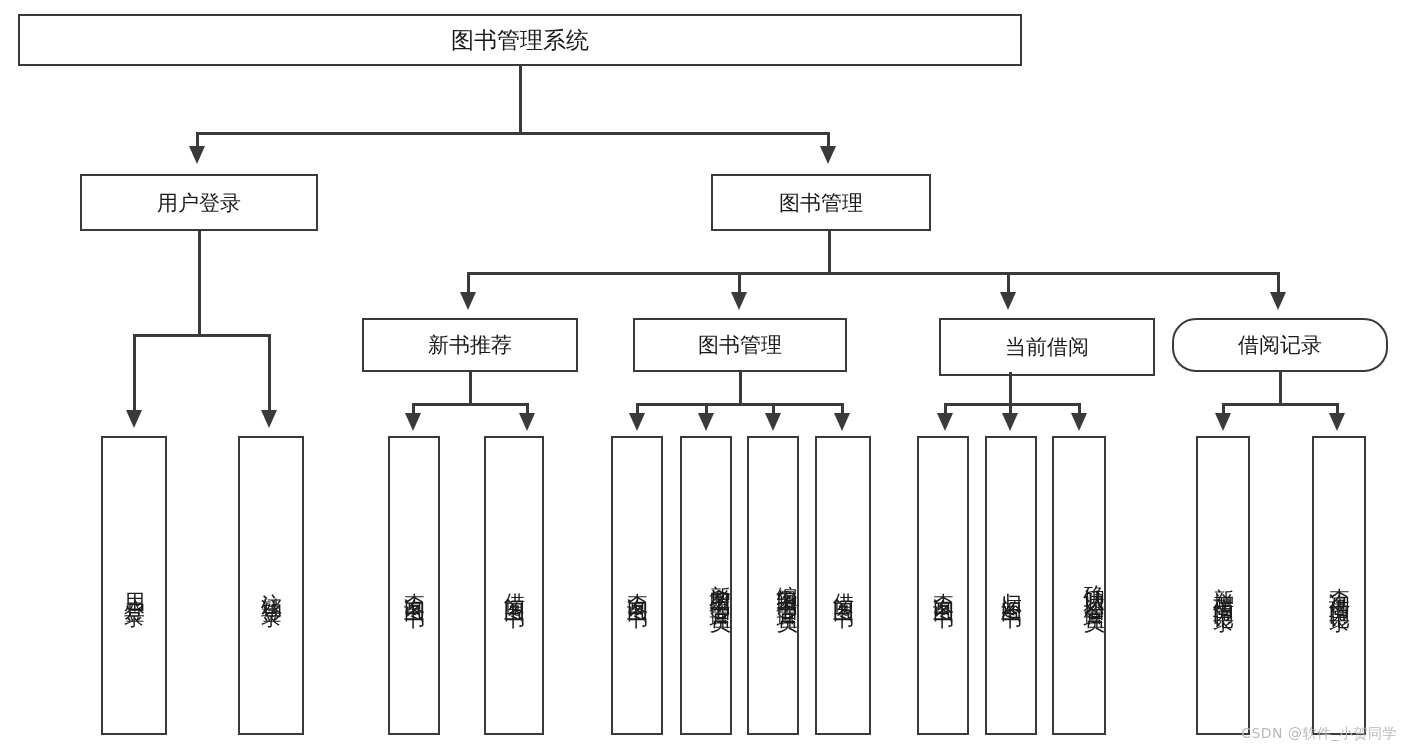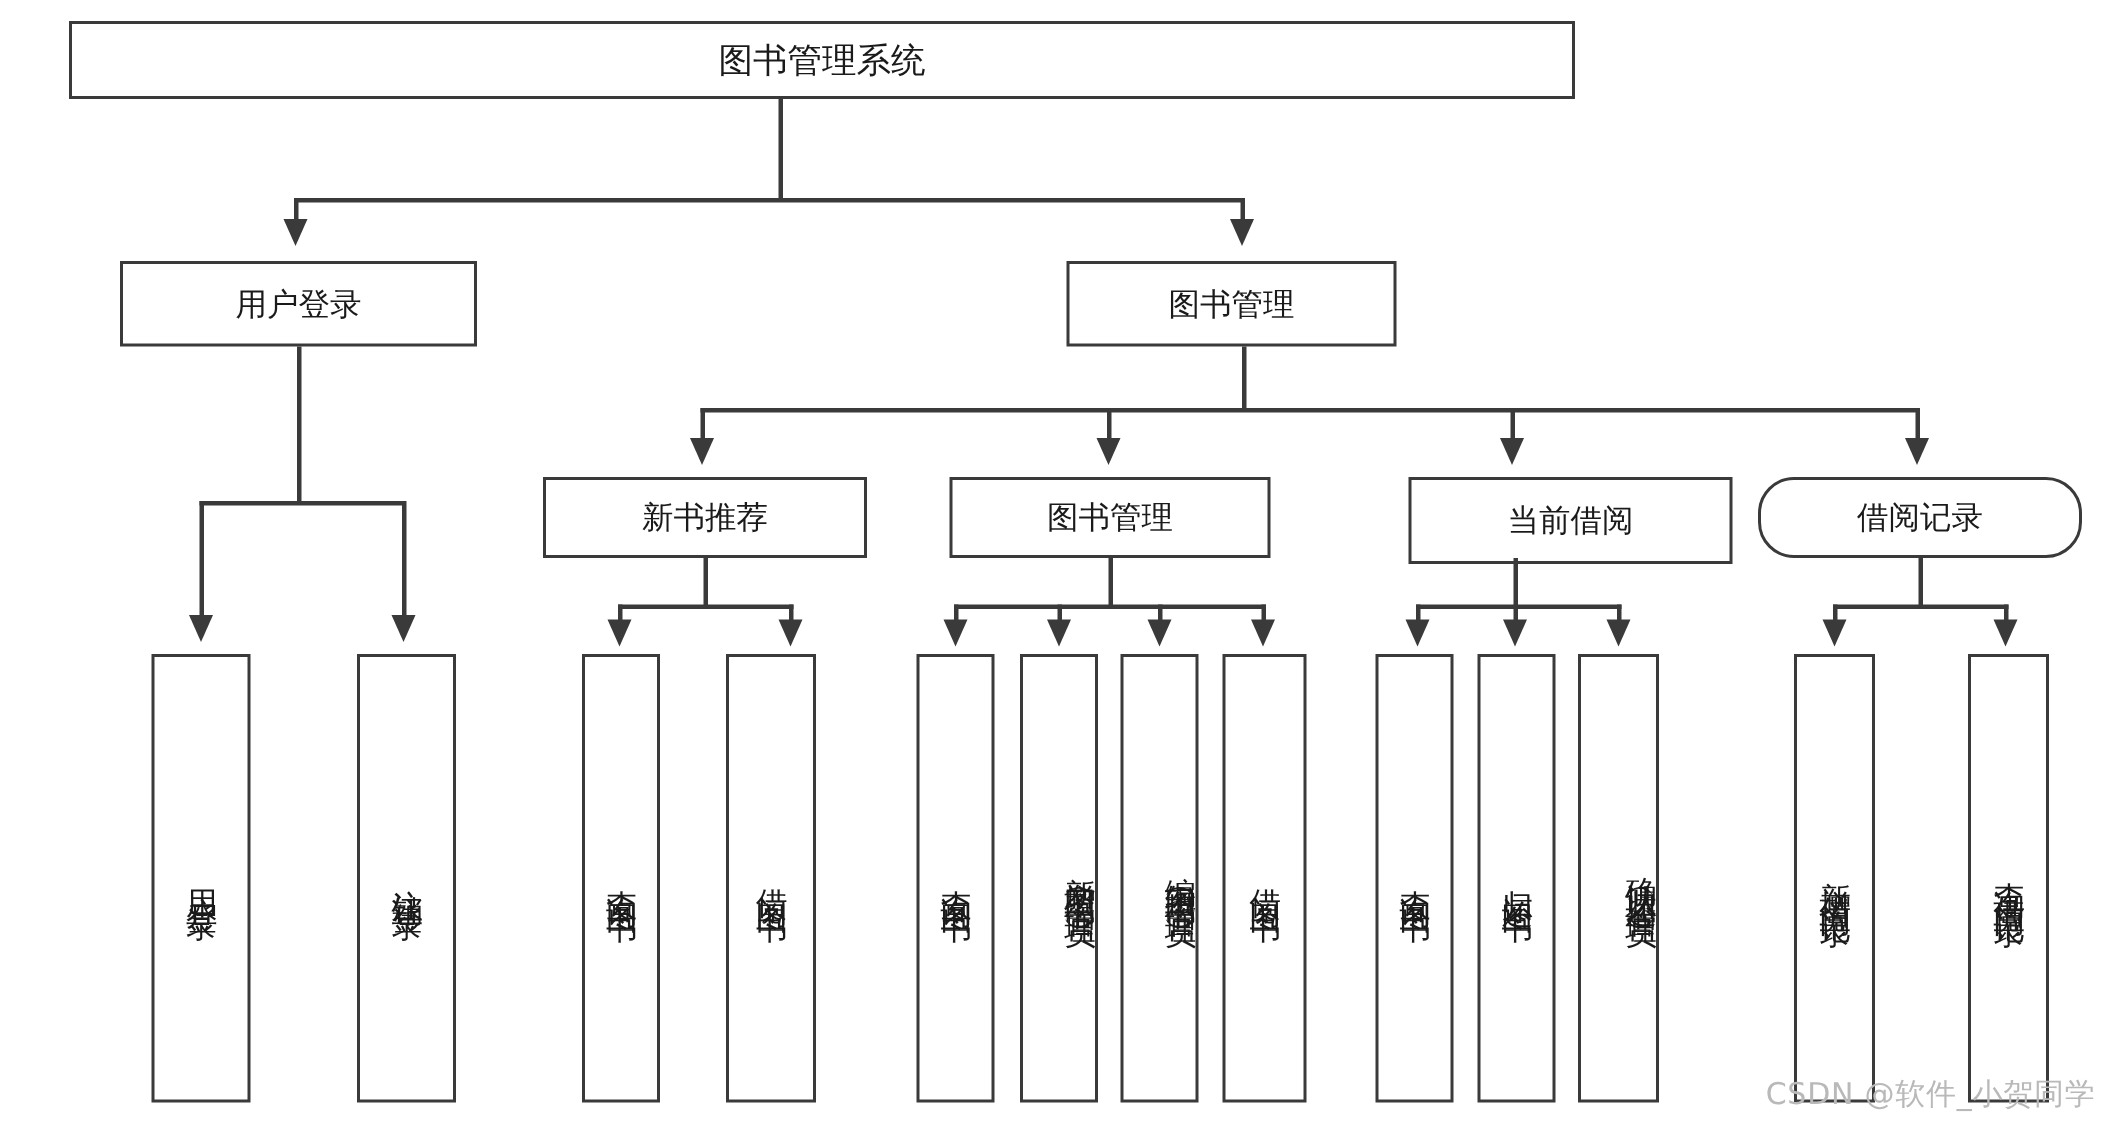--- a/index.html
+++ b/index.html
@@ -24,21 +24,20 @@
     box-sizing: border-box;
     background: #ffffff;
     border: 2px solid #3a3a3a;
     display: flex;
     align-items: center;
     justify-content: center;
     color: #1a1a1a;
   }
   .node.level0 {
     font-size: 23px;
-    margin-left: 28px;
   }
   .node.level1 {
     font-size: 21px;
   }
   .node.level2 {
     font-size: 21px;
   }
   
   .node.leaf {
     writing-mode: vertical-rl;
@@ -67,21 +66,21 @@
     height: 0;
     border-left: 8px solid transparent;
     border-right: 8px solid transparent;
     border-top: 18px solid #3a3a3a;
   }
   
   #watermark {
     position: absolute;
     right: 8px;
     bottom: 4px;
-    font-size: 20px;
+    font-size: 14px;
     color: #b9b9b9;
     letter-spacing: 0.5px;
     white-space: nowrap;
     pointer-events: none;
     user-select: none;
   }
 </style>
 </head>
 <body>
 

